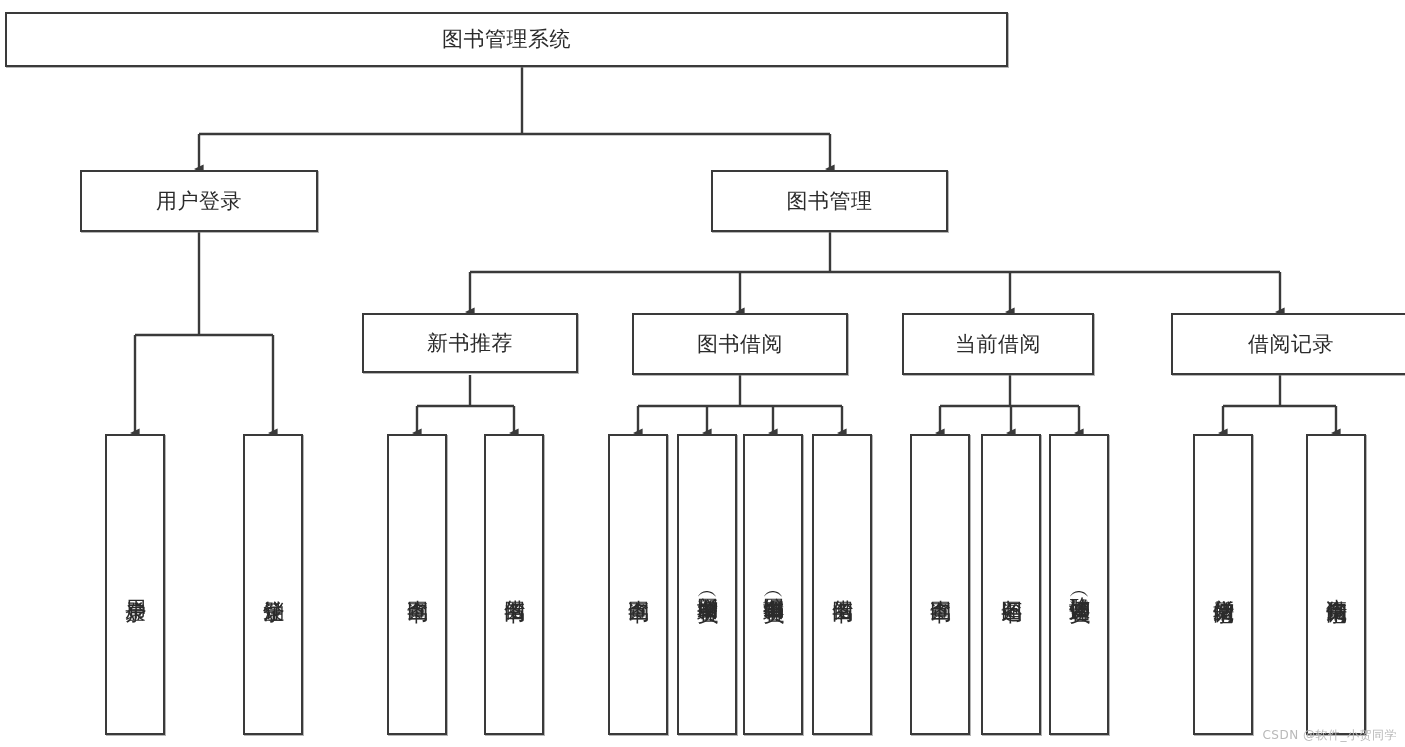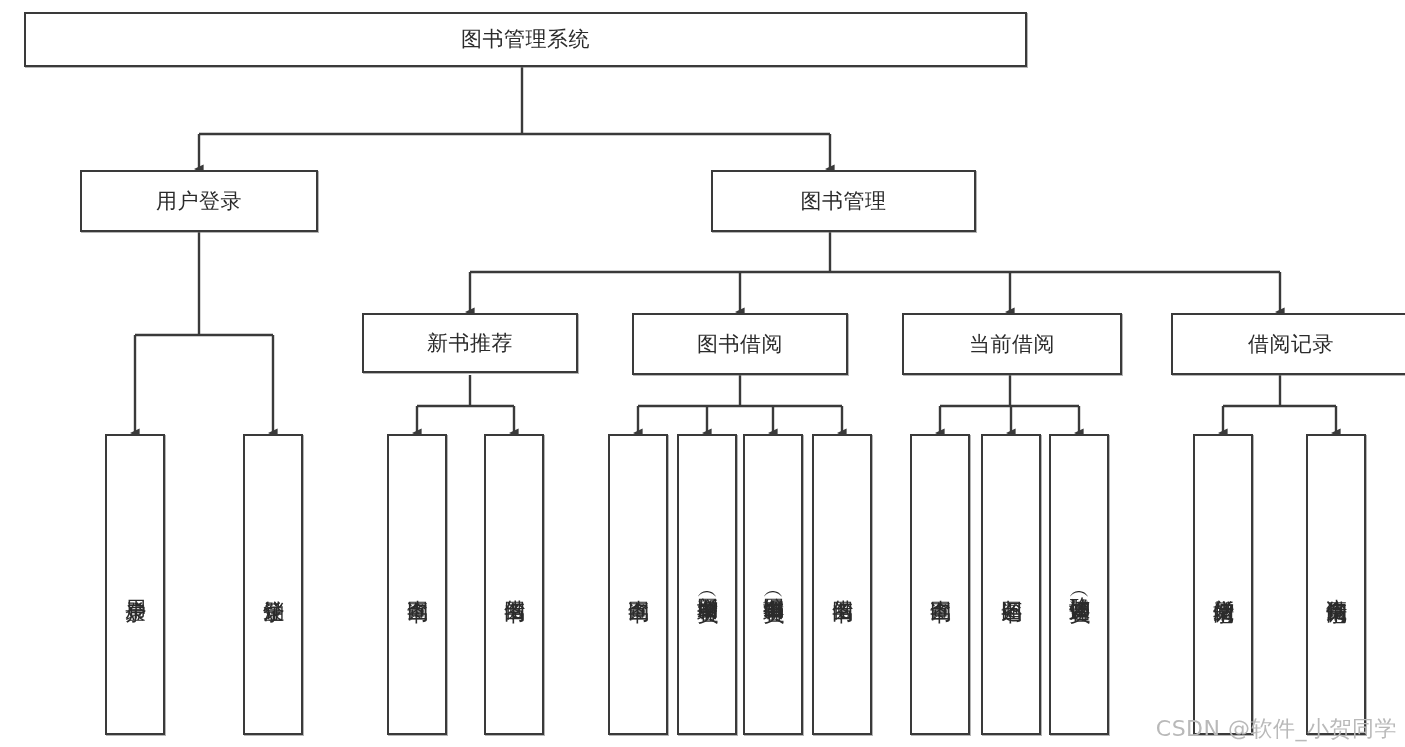--- a/index.html
+++ b/index.html
@@ -55,21 +55,21 @@
     max-height: 288px;
     text-align: center;
   }
   .node.leaf.tall .label {
     max-height: 296px;
   }
   #watermark {
     position: absolute;
     right: 8px;
     bottom: 3px;
-    font-size: 22px;
+    font-size: 12px;
     color: #b9b9b9;
     font-family: "DejaVu Sans", "Liberation Sans", sans-serif;
     letter-spacing: 0.5px;
     white-space: nowrap;
   }
 </style>
 </head>
 <body>
 
 <div id="canvas">
@@ -111,36 +111,36 @@
         <path d="M1011,406 L1011,433" marker-end="url(#arrow)"></path>
         <path d="M1079,406 L1079,433" marker-end="url(#arrow)"></path>
         <path d="M1280,375 L1280,406"></path>
         <path d="M1223,406 L1336,406"></path>
         <path d="M1223,406 L1223,433" marker-end="url(#arrow)"></path>
         <path d="M1336,406 L1336,433" marker-end="url(#arrow)"></path>
       </g>
   </svg>
 
   <div id="nodes">
-      <div class="node" style="left: 24px; top: 12px; width: 1003px; height: 55px;">
+      <div class="node" style="left: 5px; top: 12px; width: 1003px; height: 55px;">
         <span class="label">图书管理系统</span>
       </div>
       <div class="node" style="left: 80px; top: 170px; width: 238px; height: 62px;">
         <span class="label">用户登录</span>
       </div>
-      <div class="node" style="left: 711px; top: 170px; width: 265px; height: 62px; justify-content: center;">
+      <div class="node" style="left: 711px; top: 170px; width: 237px; height: 62px; justify-content: center;">
         <span class="label">图书管理</span>
       </div>
       <div class="node" style="left: 362px; top: 313px; width: 216px; height: 60px;">
         <span class="label">新书推荐</span>
       </div>
       <div class="node" style="left: 632px; top: 313px; width: 216px; height: 62px; font-family: Liberation Serif, serif;">
         <span class="label">图书借阅</span>
       </div>
-      <div class="node" style="left: 902px; top: 313px; width: 220px; height: 62px;">
+      <div class="node" style="left: 902px; top: 313px; width: 192px; height: 62px;">
         <span class="label">当前借阅</span>
       </div>
       <div class="node" style="left: 1171px; top: 313px; width: 240px; height: 62px;">
         <span class="label">借阅记录</span>
       </div>
       <div class="node leaf" style="left: 105px; top: 434px; width: 60px; height: 301px;">
         <span class="label">用户登录</span>
       </div>
       <div class="node leaf" style="left: 243px; top: 434px; width: 60px; height: 301px;">
         <span class="label">注销登录</span>

